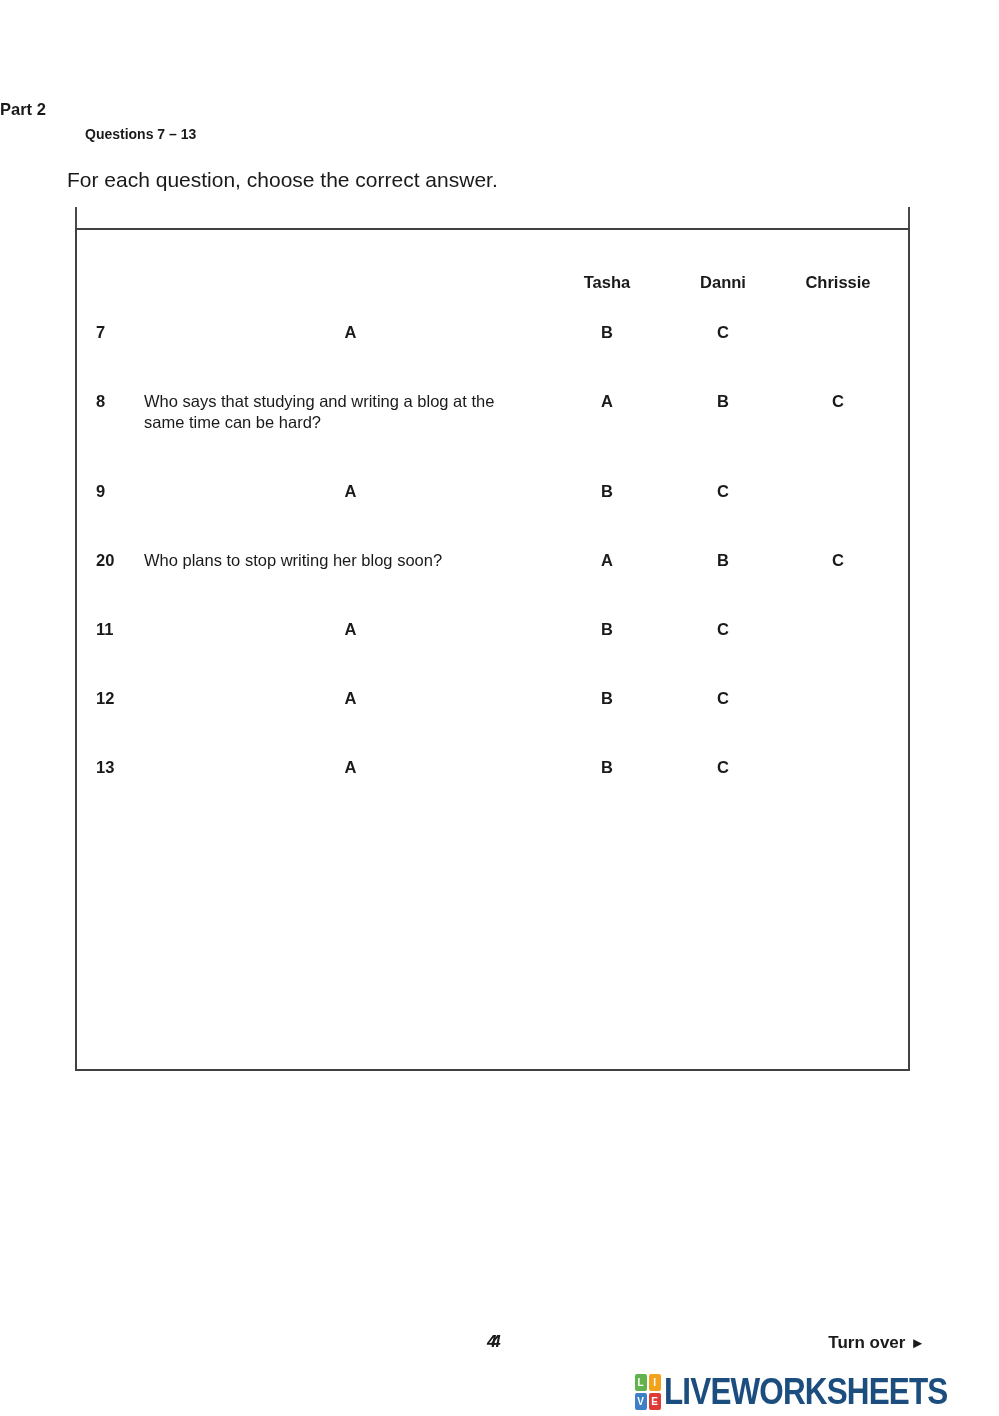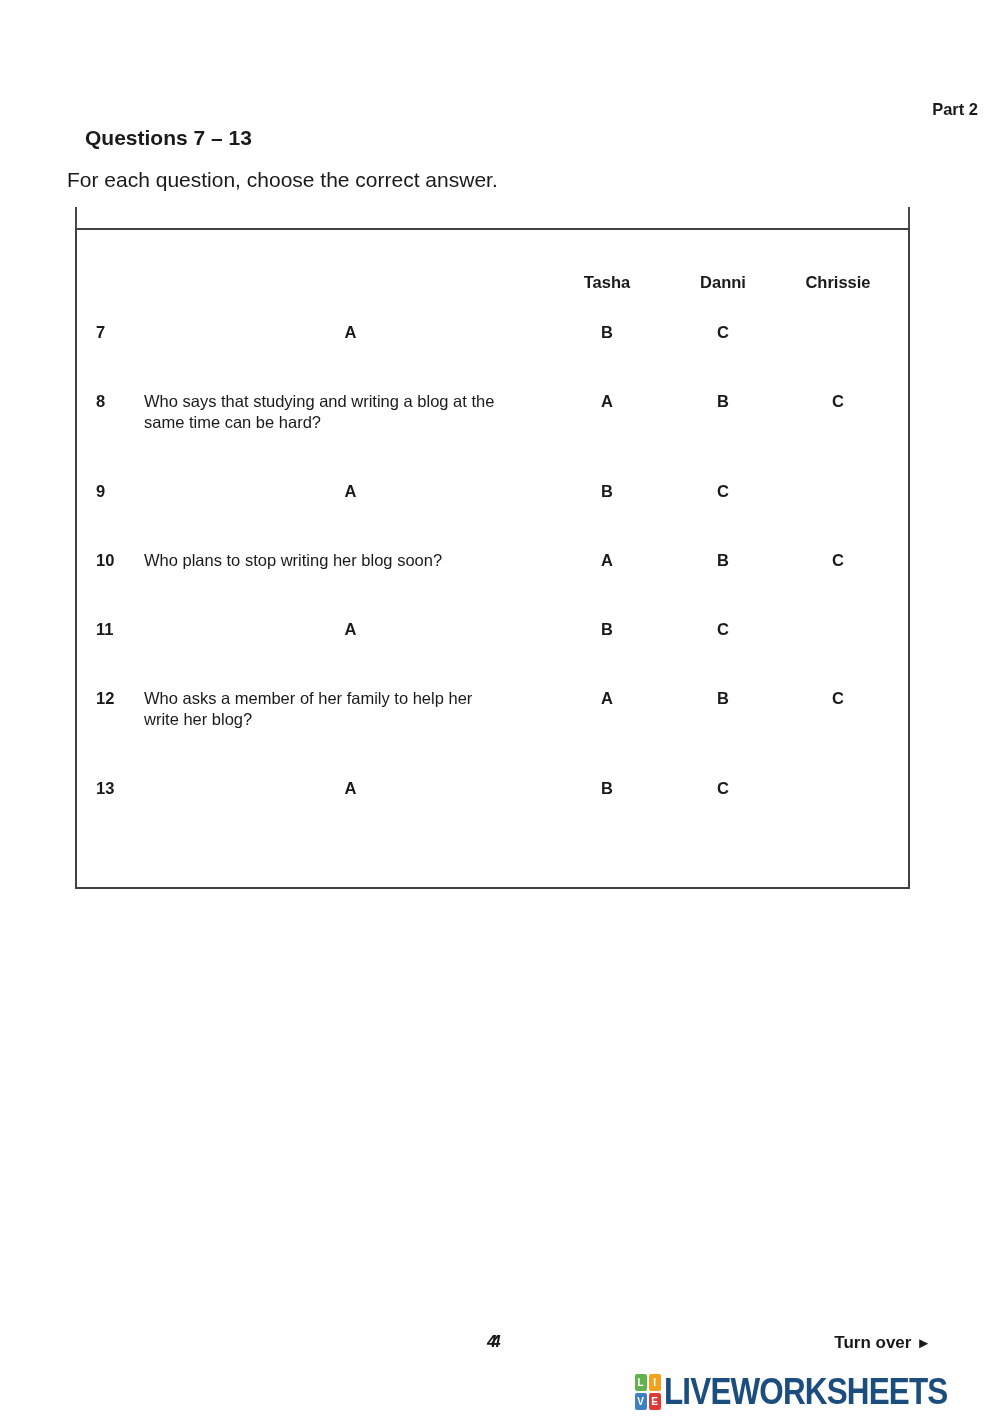--- a/index.html
+++ b/index.html
@@ -8,35 +8,35 @@
     width: 999px; height: 1416px;
     position: relative;
     font-family: "Liberation Sans", "DejaVu Sans", sans-serif;
     color: #1a1a1a;
     overflow: hidden;
   }
 
   
   .part-title {
     position: absolute; top: 100px; left: 0; right: 21px;
-    text-align: right; font-weight: bold; font-size: 16.5px;
+    text-align: left; font-weight: bold; font-size: 16.5px;
   }
   .questions-heading {
     position: absolute; top: 126px; left: 85px;
-    font-weight: bold; font-size: 21px;
+    font-weight: bold; font-size: 14px;
   }
   .instruction {
     position: absolute; top: 168px; left: 67px;
     font-size: 21px;
   }
 
   
   .answer-box {
     position: absolute; left: 75px; top: 228px;
-    width: 835px; height: 661px;
+    width: 835px; height: 843px;
     border: 2px solid #414141;
     background: #ffffff;
     padding-top: 42px;
   }
   .tick {
     position: absolute; width: 2px; height: 22px; top: 207px;
     background: #4a4a4a;
   }
   .tick-left  { left: 75px; }
   .tick-right { left: 908px; }
@@ -54,21 +54,21 @@
   .opt { text-align: center; font-weight: bold; cursor: pointer; }
 
   
   .page-number {
     position: absolute; top: 1332px; left: 487px;
     font-weight: bold; font-size: 17px;
     letter-spacing: -0.30em;
     font-style: italic;
   }
   .turn-over {
-    position: absolute; top: 1333px; right: 68px;
+    position: absolute; top: 1333px; right: 74px;
     font-weight: bold; font-size: 17px;
   }
   .turn-over .arr { font-size: 15px; }
 
   .logo {
     position: absolute; top: 1371px; right: 2px;
     display: flex; align-items: center; gap: 3px;
     cursor: pointer;
   }
   .logo-grid {
@@ -128,38 +128,36 @@
   </div>
 
   <div class="qrow">
     <div class="qnum">9</div>
     <div class="opt">A</div>
     <div class="opt">B</div>
     <div class="opt">C</div>
   </div>
 
   <div class="qrow">
-    <div class="qnum">10</div>
+    <div class="qnum">20</div>
     <div class="qtext">Who plans to stop writing her blog soon?</div>
     <div class="opt">A</div>
     <div class="opt">B</div>
     <div class="opt">C</div>
   </div>
 
   <div class="qrow">
     <div class="qnum">11</div>
     <div class="opt">A</div>
     <div class="opt">B</div>
     <div class="opt">C</div>
   </div>
 
   <div class="qrow">
     <div class="qnum">12</div>
-    <div class="qtext">Who asks a member of her family to help her
-write her blog?</div>
     <div class="opt">A</div>
     <div class="opt">B</div>
     <div class="opt">C</div>
   </div>
 
   <div class="qrow">
     <div class="qnum">13</div>
     <div class="opt">A</div>
     <div class="opt">B</div>
     <div class="opt">C</div>

